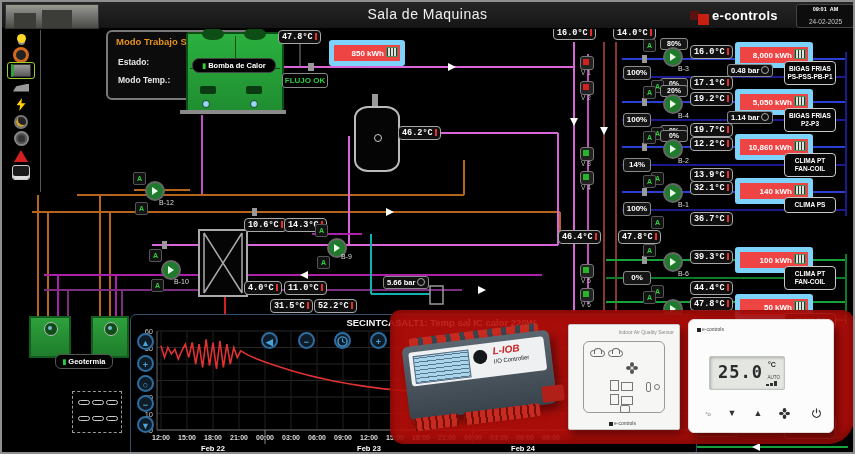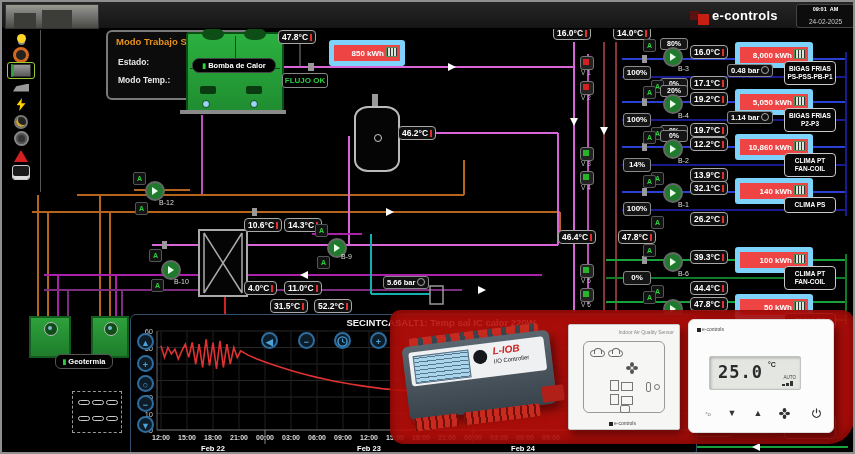--- a/index.html
+++ b/index.html
@@ -17,21 +17,21 @@
   #clock .t{color:#fff;font-size:11px;font-weight:bold;margin-top:2px;}
   #clock .t span{font-size:5.5px;vertical-align:top;}
   #clock .d{color:#ccc;font-size:6.5px;margin-top:1px;}
   
   #sidebar{position:absolute;left:0;top:26px;width:40px;height:170px;}
   #sidebar .sep{position:absolute;left:38px;top:2px;width:1px;height:162px;background:#555;}
   .sicon{position:absolute;left:6px;width:26px;height:15px;display:flex;align-items:center;justify-content:center;}
   .sicon.active{outline:1px solid #9acd32;border-radius:2px;}
   
   .tbox{position:absolute;height:12px;background:#101010;border:1px solid #a8a8a8;border-radius:4px;color:#fff;
-    font-size:8.5px;font-weight:bold;line-height:12px;padding:0 3px;white-space:nowrap;}
+    font-size:8.5px;font-weight:bold;line-height:12px;padding:0 3px;white-space:nowrap;font-family:Liberation Mono, monospace;}
   .tbox .th{display:inline-block;width:2px;height:7px;background:#e03030;margin-left:2px;vertical-align:-1px;}
   .ebox{position:absolute;height:12px;background:#ef4444;border:5px solid #7dd3fc;border-radius:3px;color:#fff;
     font-size:8px;font-weight:bold;line-height:12px;padding:2px 2px;white-space:nowrap;}
   .ebox .mt{display:inline-block;width:10px;height:8px;background:#d8e4d8;border:1px solid #5a8a5a;vertical-align:-1px;margin-left:2px;
     background-image:repeating-linear-gradient(90deg,#333 0 1px,transparent 1px 3px);}
   .bbox{position:absolute;height:11px;background:#101010;border:1px solid #888;border-radius:3px;color:#fff;
     font-size:7.5px;font-weight:bold;line-height:11px;padding:0 3px;white-space:nowrap;}
   .bbox .gg{display:inline-block;width:6px;height:6px;border:1px solid #aaa;border-radius:50%;margin-left:2px;vertical-align:-1px;}
   .pbox{position:absolute;height:12px;min-width:22px;background:#151515;border:1px solid #8a8a8a;border-radius:3px;color:#fff;
     font-size:8px;font-weight:bold;line-height:12px;text-align:center;padding:0 2px;}
@@ -109,21 +109,21 @@
   #iaq{position:absolute;left:566px;top:322px;width:110px;height:104px;background:#f6f6f4;border:1px solid #c8c8c8;border-radius:2px;box-shadow:3px 5px 9px rgba(0,0,0,.4);}
   #iaq .ttl{position:absolute;right:5px;top:4px;color:#888;font-size:5px;}
   #iaq .inner{position:absolute;left:14px;top:16px;width:80px;height:70px;border:1px solid #999;border-radius:6px;}
   .cloud{position:absolute;width:13px;height:5px;border:1px solid #666;border-radius:4px;}
   .cloud::before{content:"";position:absolute;left:3px;top:-3px;width:6px;height:5px;border:1px solid #666;border-radius:50% 50% 0 0;border-bottom:none;background:#f6f6f4;}
   .mini{position:absolute;border:1px solid #777;}
   #iaq .logo,#tstat .logo{position:absolute;font-size:5px;color:#444;}
   #iaq .logo b,#tstat .logo b{display:inline-block;width:4px;height:4px;background:#222;margin-right:1px;vertical-align:-0.5px;}
   
   #tstat{position:absolute;left:686px;top:317px;width:144px;height:112px;background:#fcfcfc;border:1px solid #ddd;border-radius:6px;box-shadow:4px 6px 10px rgba(0,0,0,.45);}
-  #tstat .lcd{position:absolute;left:20px;top:36px;width:74px;height:32px;background:#e4e6e2;border:1px solid #c2c4c0;border-radius:2px;box-shadow:inset 1px 1px 3px rgba(0,0,0,.25);padding-left:16px;}
+  #tstat .lcd{position:absolute;left:20px;top:36px;width:74px;height:32px;background:#e4e6e2;border:1px solid #c2c4c0;border-radius:2px;box-shadow:inset 1px 1px 3px rgba(0,0,0,.25);}
   #tstat .temp{position:absolute;left:8px;top:5px;color:#2b2b2b;font-size:17px;font-weight:bold;font-family:"DejaVu Sans Mono",monospace;letter-spacing:1px;}
   #tstat .unit{position:absolute;left:58px;top:4px;color:#2b2b2b;font-size:7px;font-weight:bold;}
   #tstat .auto{position:absolute;right:4px;bottom:9px;color:#444;font-size:4.5px;}
   #tstat .bars{position:absolute;right:4px;bottom:3px;width:14px;height:5px;display:flex;align-items:flex-end;gap:1px;}
   #tstat .bars i{display:block;width:3px;background:#333;}
   .tbtn{position:absolute;top:88px;color:#333;font-size:9px;text-align:center;width:14px;cursor:pointer;}
   
   #pipes{position:absolute;left:0;top:0;z-index:0;}
   .z1{z-index:2;} #chart{z-index:3;} #redoverlay{z-index:4;} #liob,#iaq,#tstat{z-index:5;}
   #topbar,#sidebar{z-index:6;}
@@ -178,20 +178,21 @@
       <rect x="640" y="186" width="5" height="8"></rect>
         <rect x="640" y="254" width="5" height="8"></rect>
     </g>
   </svg>
 
   <div id="topbar">
     <div id="thumb">
         <i style="left:8px;top:8px;width:22px;height:15px;"></i>
         <i style="left:36px;top:5px;width:30px;height:18px;"></i>
       </div>
+    <div id="title">Sala de Maquinas</div>
     <div id="logo">
       <span class="lgsq" style="width:9px;height:9px;background:#5a1210;"></span>
       <span class="lgsq" style="width:11px;height:11px;background:#c81f14;margin-left:-4px;margin-top:8px;"></span>
       <span id="logotext">e-controls</span>
     </div>
     <div id="clock">
       <div class="t"><span>09:01</span> <span>AM</span></div>
       <div class="d">24-02-2025</div>
     </div>
   </div>
@@ -368,21 +369,21 @@
   <div class="tbox z1" style="left:688px;top:166px;"><span>13.9°C</span><span class="th"></span></div>
   <div class="lbox z1" style="left:782px;top:151px;"><span>CLIMA PT</span><br><span>FAN-COIL</span></div>
 
   <div class="abox z1" style="left:641px;top:173px;">A</div>
   <div class="pump z1" style="left:661px;top:181px;"></div>
   <div class="pid z1" style="left:676px;top:199px;">B-1</div>
   <div class="pbox z1" style="left:621px;top:200px;">100%</div>
   <div class="abox z1" style="left:649px;top:214px;">A</div>
   <div class="tbox z1" style="left:688px;top:179px;"><span>32.1°C</span><span class="th"></span></div>
   <div class="ebox z1" style="left:733px;top:176px;width:64px;text-align:right;"><span>140 kWh</span><span class="mt"></span></div>
-  <div class="tbox z1" style="left:688px;top:210px;"><span>26.2°C</span><span class="th"></span></div>
+  <div class="tbox z1" style="left:688px;top:210px;"><span>36.7°C</span><span class="th"></span></div>
   <div class="lbox z1" style="left:782px;top:195px;"><span>CLIMA PS</span></div>
 
   <div class="abox z1" style="left:641px;top:242px;">A</div>
   <div class="pump z1" style="left:661px;top:250px;"></div>
   <div class="pid z1" style="left:676px;top:268px;">B-6</div>
   <div class="pbox z1" style="left:621px;top:269px;">0%</div>
   <div class="abox z1" style="left:649px;top:283px;">A</div>
   <div class="tbox z1" style="left:688px;top:248px;"><span>39.3°C</span><span class="th"></span></div>
   <div class="ebox z1" style="left:733px;top:245px;width:64px;text-align:right;"><span>100 kWh</span><span class="mt"></span></div>
   <div class="tbox z1" style="left:688px;top:279px;"><span>44.4°C</span><span class="th"></span></div>

